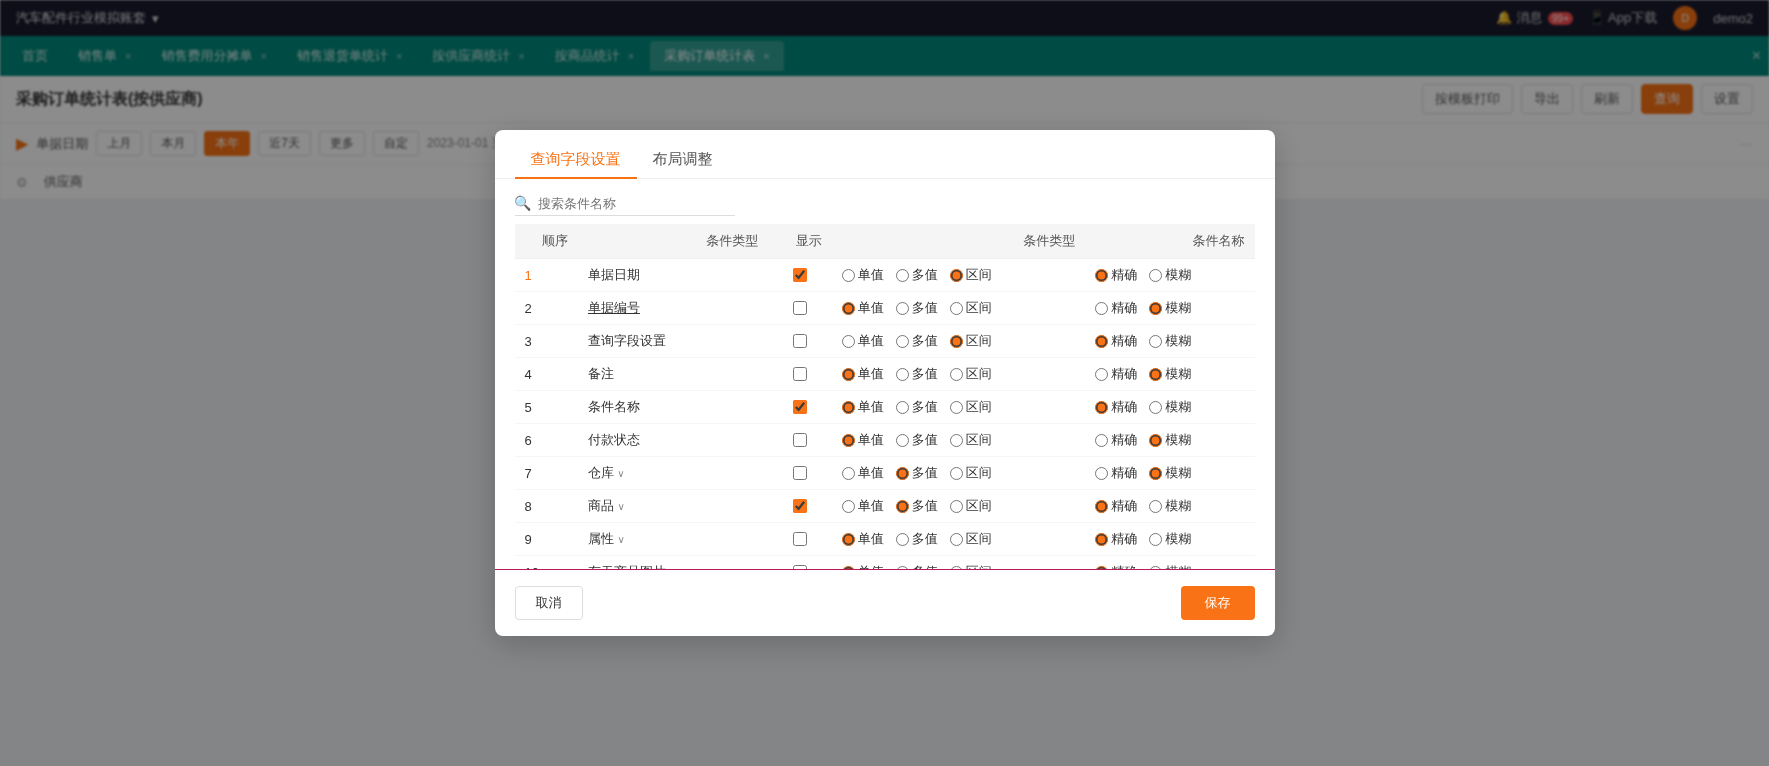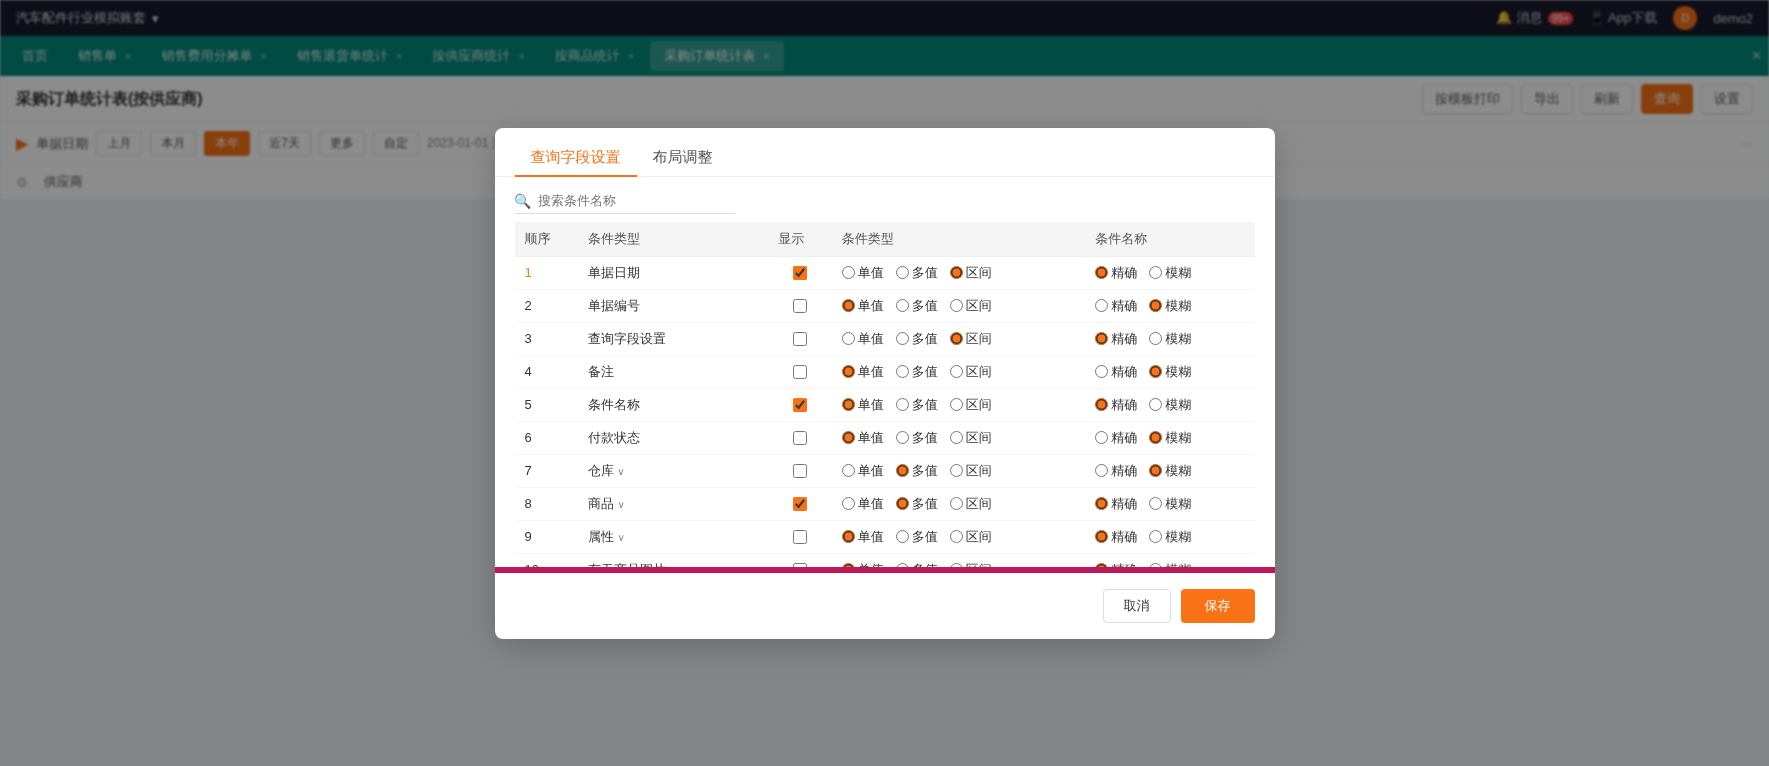--- a/index.html
+++ b/index.html
@@ -135,41 +135,41 @@
       color: #555;
       width: 180px;
       background: transparent;
     }
     .search-icon { color: #aaa; font-size: 14px; }
 
     
     .dialog-table { padding: 0 20px; flex: 1; overflow: hidden; }
     .dtable { width: 100%; border-collapse: collapse; font-size: 13px; }
     .dtable thead tr { background: #f5f5f5; }
-    .dtable thead th { padding: 8px 10px; text-align: left; color: #555; font-weight: 500; border-bottom: 1px solid #eee; }
+    .dtable thead th { padding: 8px 10px; text-align: right; color: #555; font-weight: 500; border-bottom: 1px solid #eee; }
     .dtable tbody tr { border-bottom: 1px solid #f5f5f5; }
     .dtable tbody tr:last-child { border-bottom: none; }
     .dtable tbody td { padding: 7px 10px; color: #333; vertical-align: middle; }
 
     
     .cb-wrap { display: flex; align-items: center; justify-content: center; }
     input[type="checkbox"] { width: 14px; height: 14px; accent-color: #f97316; cursor: pointer; }
 
     
     .radio-group { display: flex; align-items: center; gap: 12px; }
     .radio-item { display: flex; align-items: center; gap: 3px; cursor: pointer; }
     .radio-item input[type="radio"] { accent-color: #f97316; cursor: pointer; }
 
     
     .table-scroll { max-height: 310px; overflow-y: auto; overflow-x: hidden; }
     .table-scroll::-webkit-scrollbar { width: 6px; }
     .table-scroll::-webkit-scrollbar-thumb { background: #ccc; border-radius: 3px; }
 
     
-    .dialog-footer { padding: 16px 20px; display: flex; justify-content: flex-end; gap: 10px; border-top: 6px solid #be185d; }
+    .dialog-footer { padding: 16px 20px; display: flex; justify-content: space-between; border-top: 1px solid #be185d; }
     .btn-cancel { padding: 7px 20px; border: 1px solid #ddd; background: white; border-radius: 4px; cursor: pointer; font-size: 13px; color: #333; }
     .btn-save { padding: 7px 24px; background: #f97316; color: white; border: none; border-radius: 4px; cursor: pointer; font-size: 13px; }
 
     
     .bg-page { filter: blur(1px); pointer-events: none; }
   </style>
 </head>
 <body>
 
 <div class="bg-page">
@@ -288,21 +288,21 @@
                 </td>
                 <td style="width: 160px;">
                   <div class="radio-group">
                     <label class="radio-item"><input type="radio" name="match_0" checked="" style="">精确</label>
                     <label class="radio-item"><input type="radio" name="match_0" style="">模糊</label>
                   </div>
                 </td>
               </tr>
               <tr>
                 <td style="width: 60px;"><span>2</span></td>
-                <td style="width: 180px;"><span>单据编号</span></td>
+                <td style="width: 180px; text-decoration: underline;"><span>单据编号</span></td>
                 <td style="width: 60px;">
                   <div class="cb-wrap">
                     <input type="checkbox" style="">
                   </div>
                 </td>
                 <td style="width: 240px;">
                   <div class="radio-group">
                     <label class="radio-item"><input type="radio" name="type_1" checked="" style="">单值</label>
                     <label class="radio-item"><input type="radio" name="type_1" style="">多值</label>
                     <label class="radio-item"><input type="radio" name="type_1" style="">区间</label>

